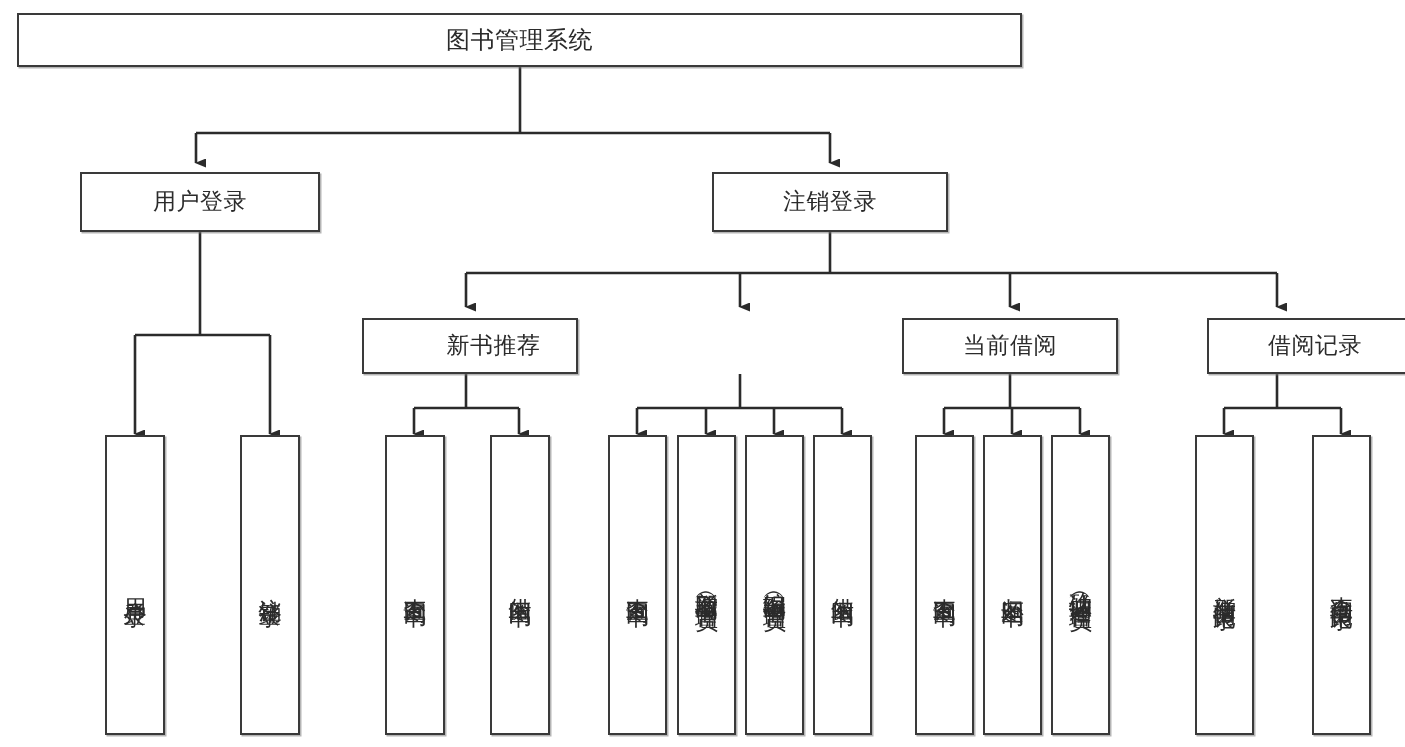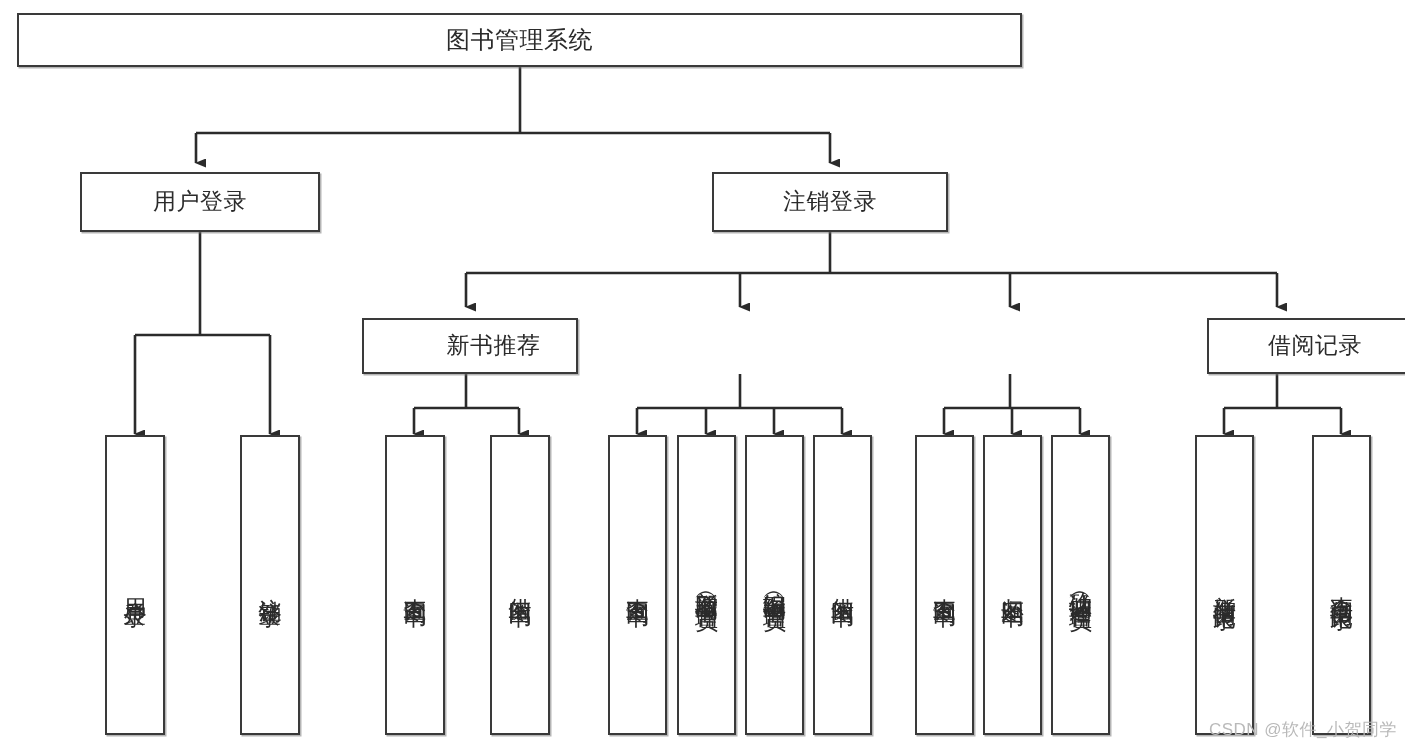--- a/index.html
+++ b/index.html
@@ -139,20 +139,23 @@
 
   <div class="node horiz" style="left:712px; top:172px; width:236px; height:60px;">
     <span class="label">注销登录</span>
   </div>
 
   <div class="node horiz" style="left:362px; top:318px; width:216px; height:56px;padding-left:47px;">
     <span class="label">新书推荐</span>
   </div>
 
 
+  <div class="node horiz" style="left:902px; top:318px; width:216px; height:56px;">
+    <span class="label">当前借阅</span>
+  </div>
 
   <div class="node horiz" style="left:1170px; top:318px; width:216px; height:56px;margin-left:37px;">
     <span class="label">借阅记录</span>
   </div>
 
   <div class="node vert" style="left:105px; top:435px; width:60px; height:300px;">
     <span class="label">用户登录</span>
   </div>
 
   <div class="node vert" style="left:240px; top:435px; width:60px; height:300px;">
@@ -196,15 +199,14 @@
   </div>
 
   <div class="node vert" style="left:1195px; top:435px; width:59px; height:300px;">
     <span class="label">新增借阅记录</span>
   </div>
 
   <div class="node vert" style="left:1312px; top:435px; width:59px; height:300px;">
     <span class="label">查询借阅记录</span>
   </div>
 
-  <div class="watermark">CSDN @软件_小贺同学</div>
 
 </div>
 
 </body></html>

